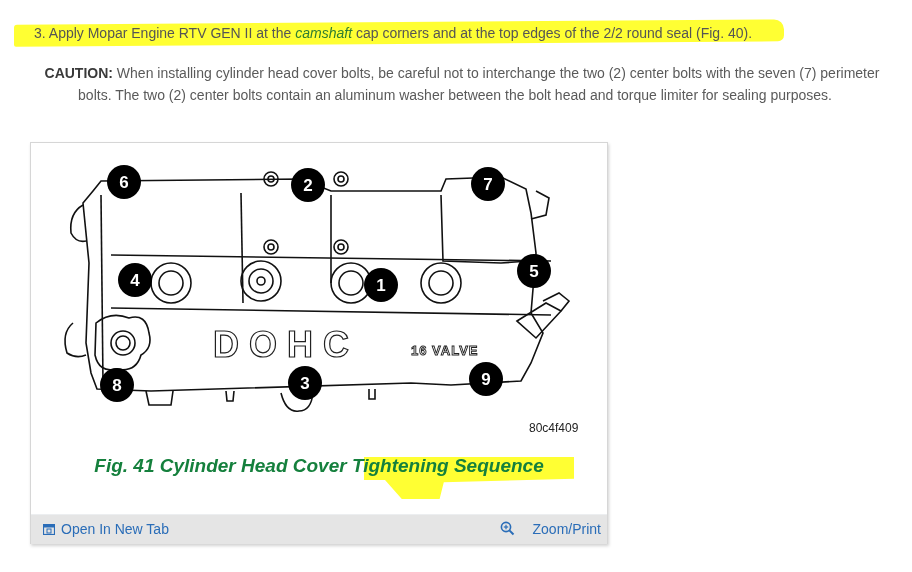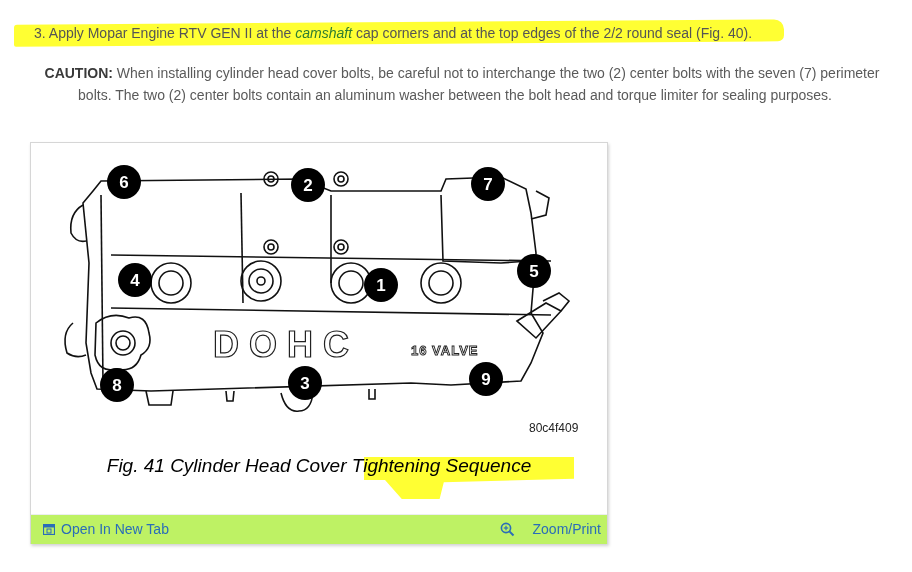--- a/index.html
+++ b/index.html
@@ -31,34 +31,34 @@
   }
   .figure { position: absolute; left: 0; top: 0; width: 576px; height: 370px; }
   .figure svg { position: absolute; left: 0; top: 0; }
   .code {
     position: absolute; left: 498px; top: 278px; font-size: 12px; color: #222;
     font-family: "Liberation Sans", sans-serif;
     text-align: right;
   }
   .caption {
     position: absolute; left: 0; top: 310px; width: 576px; text-align: center;
-    font-size: 19px; line-height: 25px; font-weight: normal; font-style: italic; color: #000000;
+    font-size: 19px; line-height: 25px; font-weight: bold; font-style: italic; color: #15803d;
   }
   .cap-hl {
     position: absolute; left: 333px; top: 314px; width: 210px; height: 42px;
     background: #ffff33;
     clip-path: polygon(0 0, 100% 0, 100% 52%, 38% 60%, 36% 100%, 18% 100%, 10% 55%, 0 55%);
   }
   .footer {
     position: absolute; left: 0; top: 371px; width: 576px; height: 29px;
-    background: #bef264; border-top: 1px solid #eceef0;
+    background: #e5e5e5; border-top: 1px solid #eceef0;
     font-size: 14px; color: #2a6db8;
   }
   .footer .open { position: absolute; left: 12px; top: 6px; display: flex; align-items: center; gap: 6px; cursor: pointer; }
-  .footer .zoom { position: absolute; right: 6px; top: 6px; display: flex; align-items: flex-end; gap: 18px; cursor: pointer; }
+  .footer .zoom { position: absolute; right: 6px; top: 6px; display: flex; align-items: flex-start; gap: 18px; cursor: pointer; }
   .bolt text { font-family: "Liberation Sans", sans-serif; font-weight: bold; font-size: 17px; fill: #fff; }
 </style>
 </head>
 <body>
 
 <div class="step">
   <div class="hl"></div>
   <span class="txt"><span>3. Apply Mopar Engine RTV GEN II at the </span><span class="link">camshaft</span><span> cap corners and at the top edges of the 2/2 round seal (Fig. 40).</span></span>
 </div>
 

